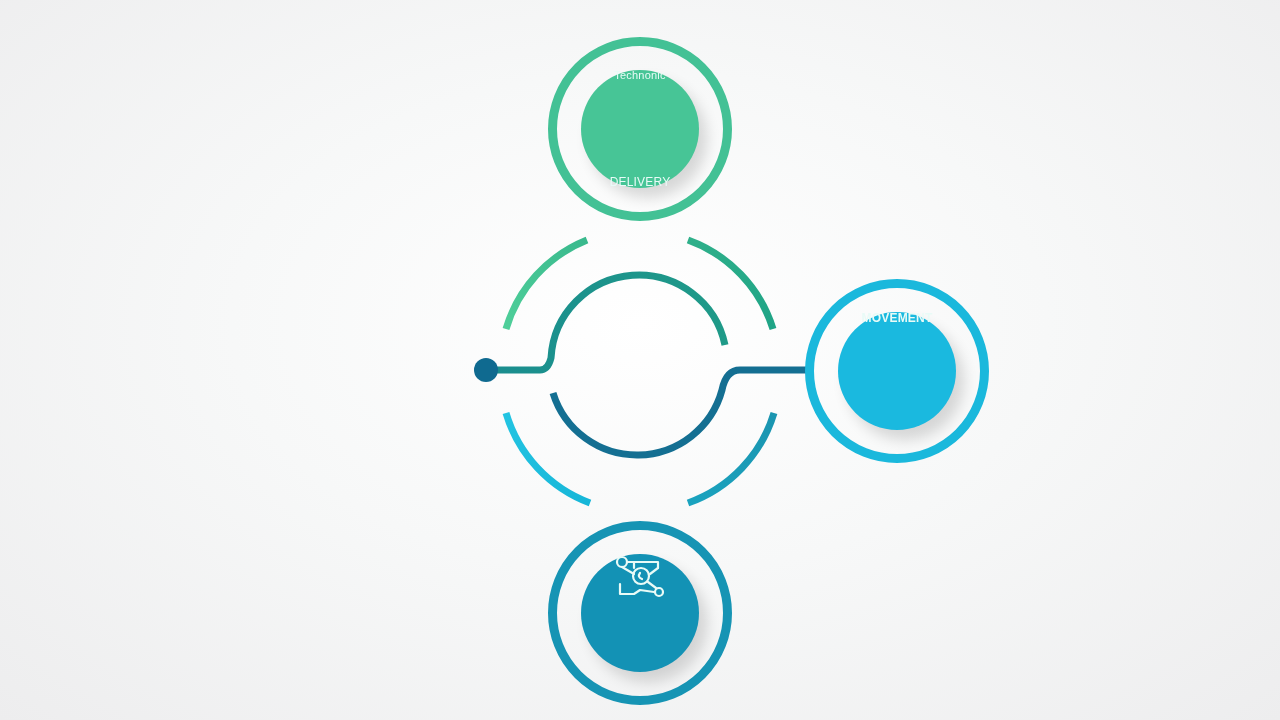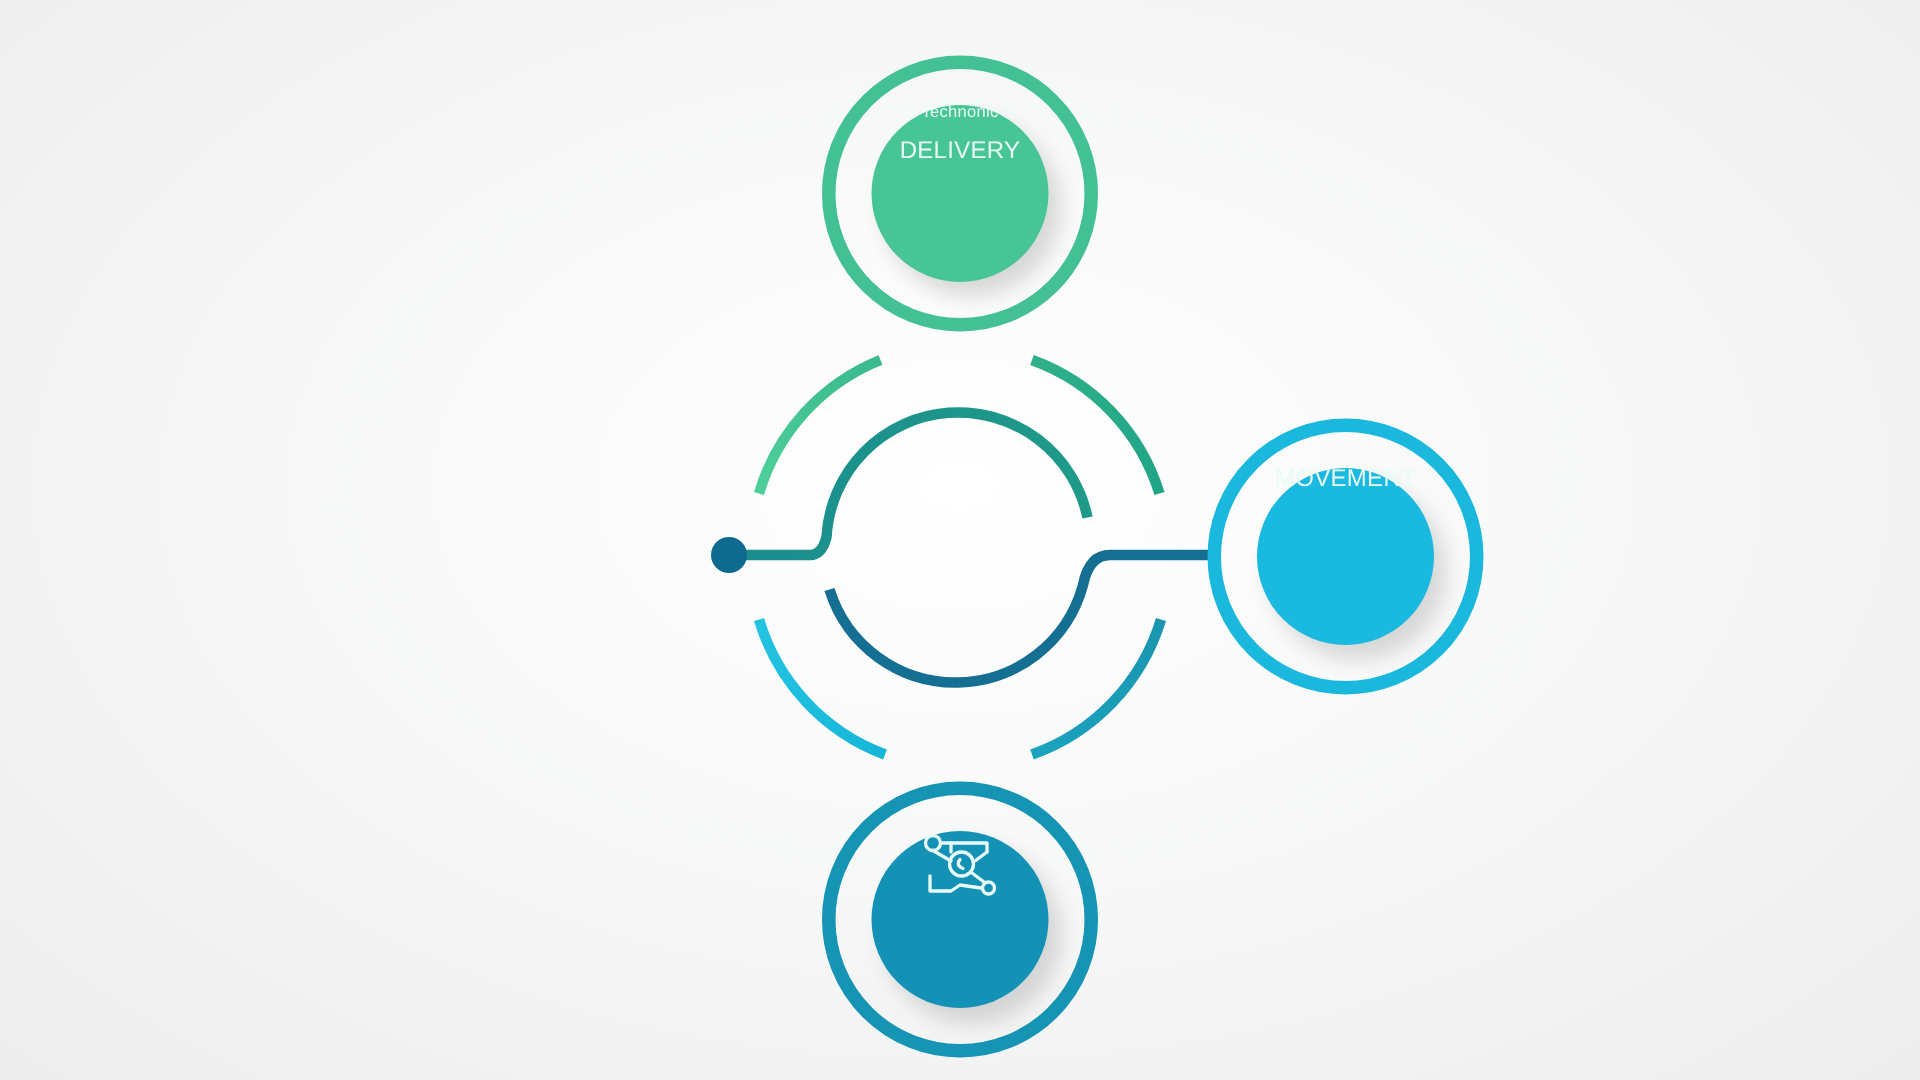--- a/index.html
+++ b/index.html
@@ -30,42 +30,42 @@
       align-items: center;
       justify-content: center;
     }
     .node .inner {
       width: 118px;
       height: 118px;
       border-radius: 50%;
       display: flex;
       flex-direction: column;
       align-items: center;
-      justify-content: flex-start;
+      justify-content: space-between;
       box-shadow: 8px 10px 14px rgba(0,0,0,0.14);
       color: #e9fbf7;
       text-align: center;
       position: relative;
     }
     .node-label {
-      font-size: 16px;
+      font-size: 12px;
       letter-spacing: 0.2px;
       line-height: 1;
       white-space: nowrap;
     }
     .node-label.small {
       font-size: 11px;
       margin-bottom: 12px;
     }
     .node-top { left: 548px; top: 37px; border: 9px solid #43c195; }
     .node-top .inner { background: #47c596; }
     .node-left { left: 290px; top: 279px; border: 9px solid #159fbf; }
     .node-left .inner { background: #148fb3; }
     .node-right { left: 805px; top: 279px; border: 9px solid #1ab8dc; }
-    .node-right .inner { background: #1ab9df; }
+    .node-right .inner { background: #1ab9df; font-weight: bold; }
     .node-bottom { left: 548px; top: 521px; border: 9px solid #1694b4; }
     .node-bottom .inner { background: #1392b5; }
     svg.hub {
       position: absolute;
       left: 0; top: 0;
       width: 1280px;
       height: 720px;
       pointer-events: none;
     }
     .icon-wrap {

